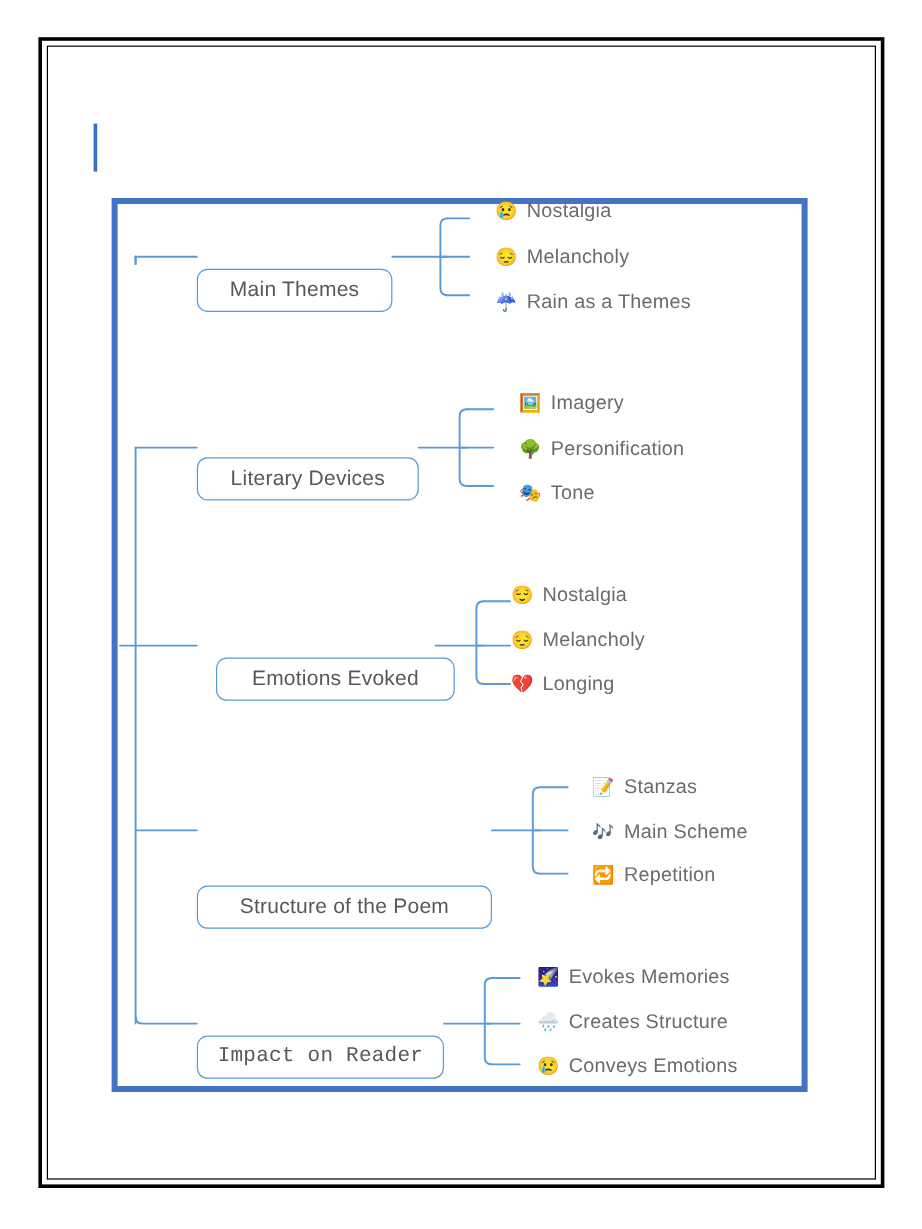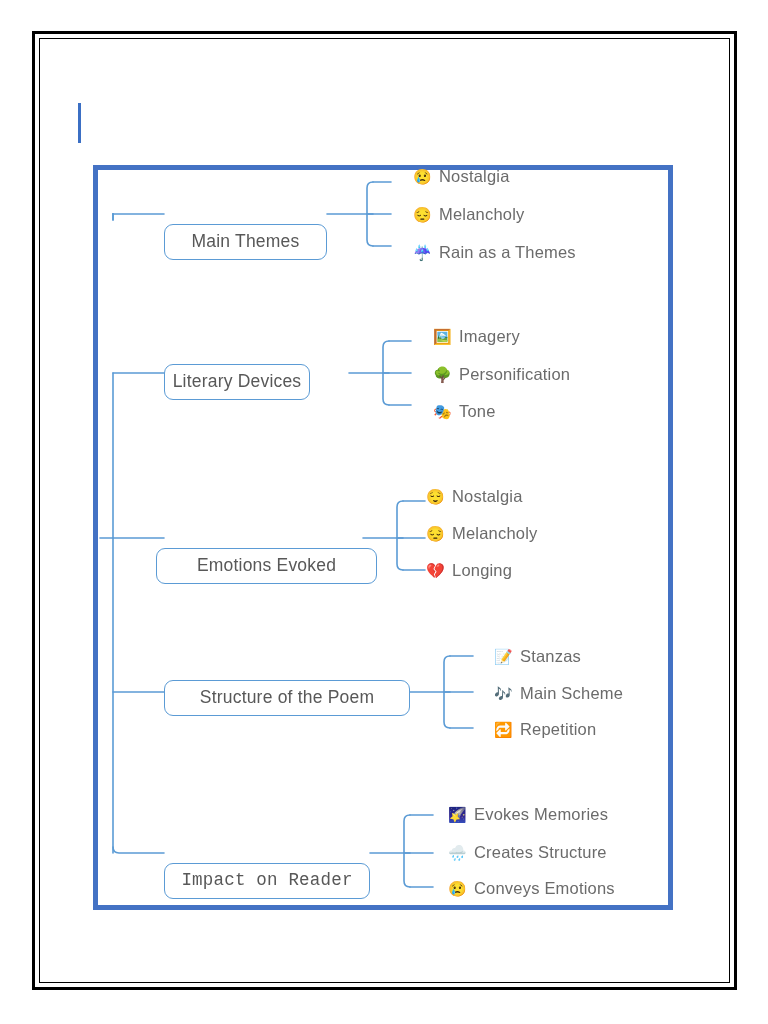--- a/index.html
+++ b/index.html
@@ -185,29 +185,29 @@
     <path d="M317 650 L340 650"></path>
     <path d="M311 688 L340 688"></path>
     <path d="M317 722 L340 722"></path>
   </g>
 </svg>
 
 <div class="branch-node" style="left:164px; top:196px; width:163px;">
   <span>Main Themes</span>
 </div>
 
-<div class="branch-node" style="left:164px; top:336px; width:146px;">
+<div class="branch-node" style="left:164px; top:353px; width:185px;">
   <span>Literary Devices</span>
 </div>
 
-<div class="branch-node" style="left:156px; top:520px; width:221px;text-align:right;">
+<div class="branch-node" style="left:180px; top:520px; width:199px;text-align:right;">
   <span>Emotions Evoked</span>
 </div>
 
-<div class="branch-node" style="left:164px; top:652px; width:246px;">
+<div class="branch-node" style="left:164px; top:710px; width:246px;">
   <span>Structure of the Poem</span>
 </div>
 
 <div class="branch-node" style="left:164px; top:835px; width:206px;font-family:Liberation Mono, monospace;">
   <span>Impact on Reader</span>
 </div>
 
 <div class="leaf-item" style="left:413px; top:168px;">
   <span class="leaf-icon">😢</span>
   <span>Nostalgia</span>

